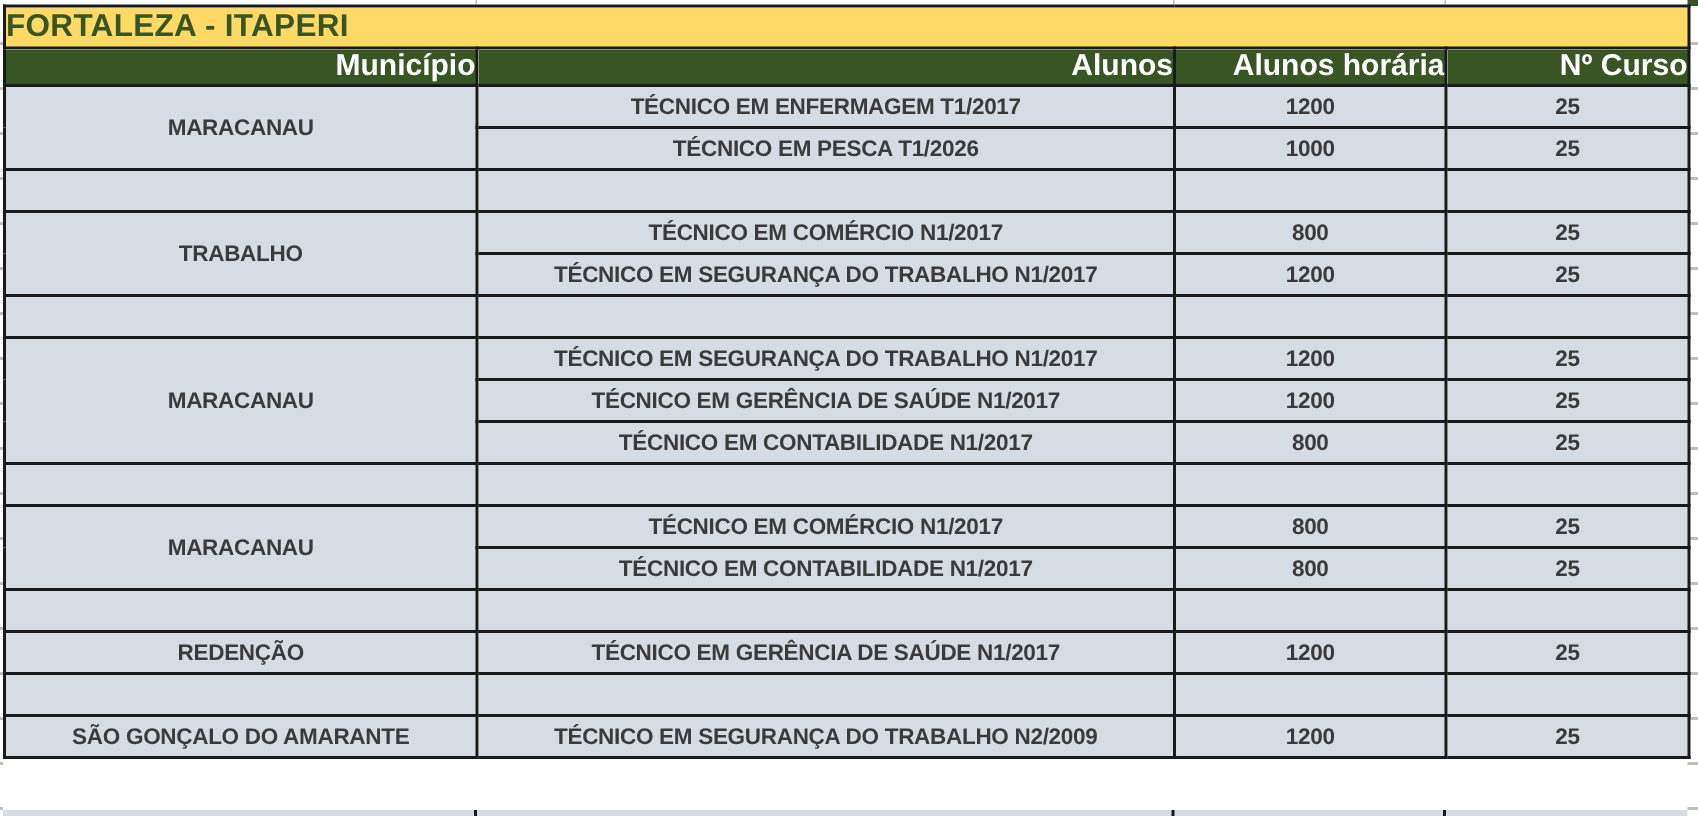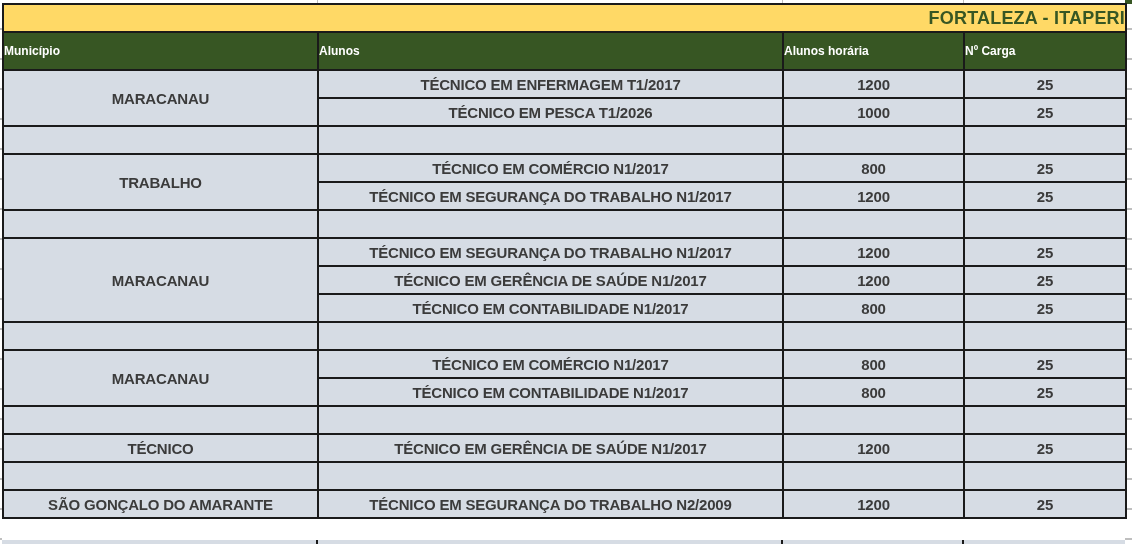--- a/index.html
+++ b/index.html
@@ -20,23 +20,23 @@
   .right-strip{position:absolute;right:0;top:0;width:7px;height:544px;
     background:repeating-linear-gradient(to bottom,var(--sheet-bg) 0 28px,var(--gridline) 28px 30px);}
   .corner-cell{position:absolute;right:0;top:0;width:7px;height:4px;background:var(--header-bg);}
   .bottom-strip{position:absolute;left:2px;top:540px;width:1123px;height:4px;background:var(--row-bg);}
   .bottom-strip .tick{position:absolute;top:0;width:2px;height:4px;background:var(--border);}
 
   table.schedule{position:absolute;left:2px;top:3px;width:1123px;border-collapse:collapse;table-layout:fixed;}
   table.schedule td,table.schedule th{border:2px solid var(--border);overflow:hidden;white-space:nowrap;}
 
   .title-cell{height:28px;background:var(--title-bg);color:var(--title-text);
-    font-size:18px;font-weight:bold;text-align:right;vertical-align:middle;letter-spacing:.2px;}
-  th{height:38px;background:var(--header-bg);color:var(--header-text);
-    font-size:12px;font-weight:bold;text-align:left;vertical-align:middle;}
+    font-size:21px;font-weight:bold;text-align:left;vertical-align:middle;letter-spacing:.2px;}
+  th{height:25px;background:var(--header-bg);color:var(--header-text);
+    font-size:20px;font-weight:bold;text-align:right;vertical-align:middle;}
   td{height:28px;background:var(--row-bg);color:var(--row-text);
     font-size:15px;font-weight:bold;text-align:center;vertical-align:middle;letter-spacing:-0.2px;}
   td.blank{height:28px;}
 </style>
 </head>
 <body>
 
 <div class="sheet">
 
   <div class="top-strip">
@@ -56,21 +56,21 @@
         <col style="width:162px">
     </colgroup>
     <thead>
       <tr>
         <td class="title-cell" colspan="4">FORTALEZA - ITAPERI</td>
       </tr>
       <tr>
         <th>Município</th>
         <th>Alunos</th>
         <th>Alunos horária</th>
-        <th>Nº Carga</th>
+        <th>Nº Curso</th>
       </tr>
     </thead>
     <tbody id="tbody">
         <tr>
           <td rowspan="2">MARACANAU</td>
           <td>TÉCNICO EM ENFERMAGEM T1/2017</td>
           <td>1200</td>
           <td>25</td>
         </tr>
         <tr>
@@ -134,21 +134,21 @@
           <td>800</td>
           <td>25</td>
         </tr>
         <tr>
           <td class="blank"></td>
           <td class="blank"></td>
           <td class="blank"></td>
           <td class="blank"></td>
         </tr>
         <tr>
-          <td rowspan="1">TÉCNICO</td>
+          <td rowspan="1">REDENÇÃO</td>
           <td>TÉCNICO EM GERÊNCIA DE SAÚDE N1/2017</td>
           <td>1200</td>
           <td>25</td>
         </tr>
         <tr>
           <td class="blank"></td>
           <td class="blank"></td>
           <td class="blank"></td>
           <td class="blank"></td>
         </tr>

